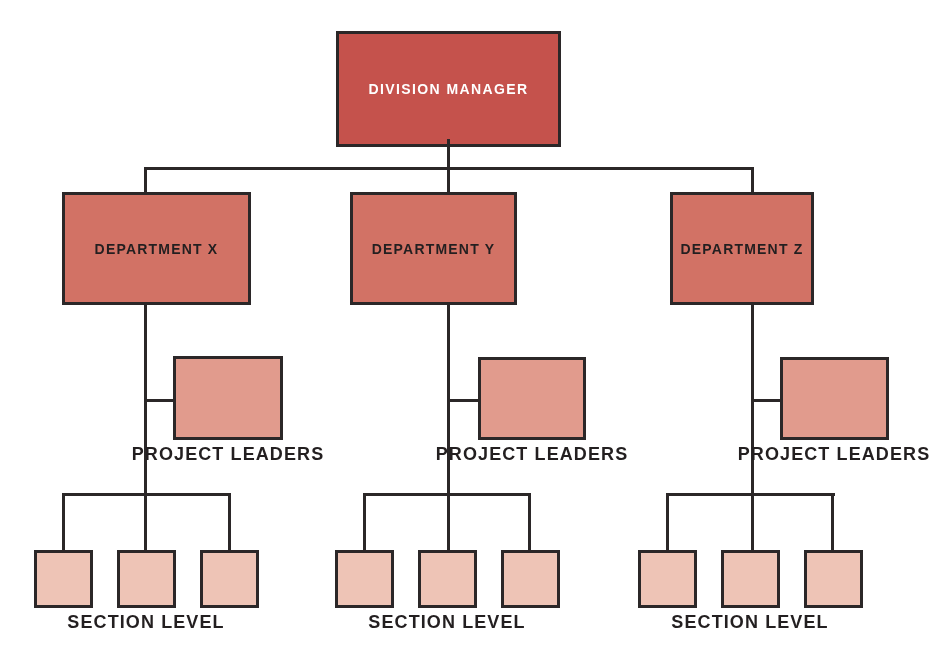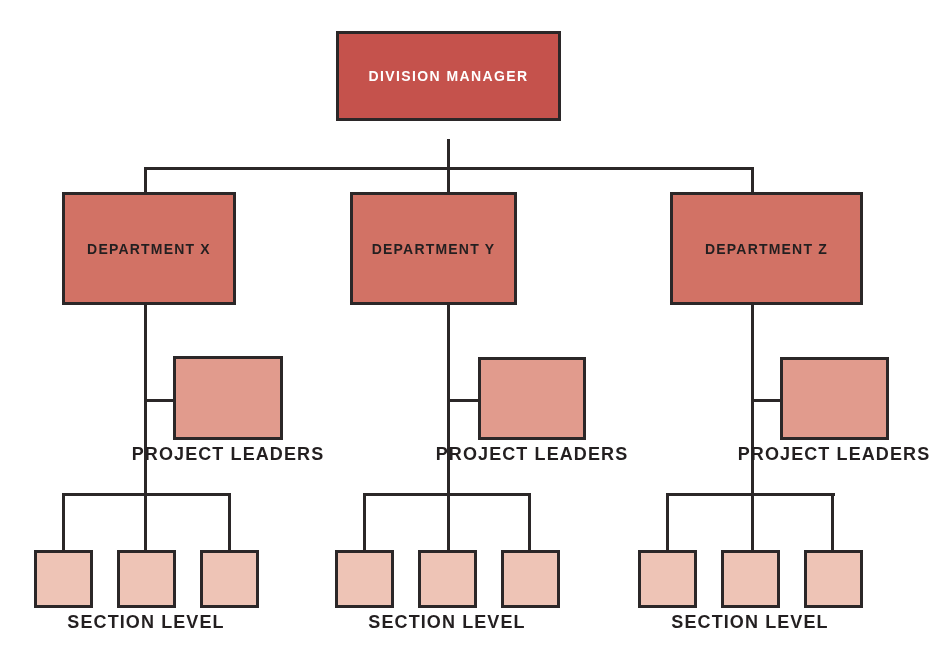--- a/index.html
+++ b/index.html
@@ -30,31 +30,31 @@
   .lbl{
     position:absolute;color:var(--label-text);font-weight:bold;font-size:18px;
     letter-spacing:1.1px;text-align:center;white-space:nowrap;
   }
 </style>
 </head>
 <body>
 
 <div class="stage">
 
-  <div class="box box-division" style="left:336px;top:31px;width:225px;height:90px">
+  <div class="box box-division" style="left:336px;top:31px;width:225px;height:116px">
     <span>DIVISION MANAGER</span>
   </div>
 
   <div class="line" style="left:447px;top:139px;width:3px;height:31px"></div>
   <div class="line" style="left:144px;top:167px;width:610px;height:3px"></div>
   <div class="line" style="left:144px;top:167px;width:3px;height:27px"></div>
   <div class="line" style="left:447px;top:167px;width:3px;height:27px"></div>
   <div class="line" style="left:751px;top:167px;width:3px;height:27px"></div>
 
-  <div class="box box-department" style="left:62px;top:192px;width:174px;height:113px">
+  <div class="box box-department" style="left:62px;top:192px;width:189px;height:113px">
     <span>DEPARTMENT X</span>
   </div>
   <div class="line" style="left:144px;top:305px;width:3px;height:245px"></div>
   <div class="line" style="left:144px;top:399px;width:32px;height:3px"></div>
   <div class="box box-project" style="left:173px;top:356px;width:110px;height:84px"></div>
   <div class="lbl" style="left:118px;top:444px;width:220px">PROJECT LEADERS</div>
   <div class="line" style="left:62px;top:493px;width:169px;height:3px"></div>
   <div class="line" style="left:62px;top:493px;width:3px;height:57px"></div>
   <div class="line" style="left:228px;top:493px;width:3px;height:57px"></div>
   <div class="box box-section" style="left:34px;top:550px;width:59px;height:58px"></div>
@@ -70,21 +70,21 @@
   <div class="box box-project" style="left:478px;top:357px;width:108px;height:83px"></div>
   <div class="lbl" style="left:422px;top:444px;width:220px">PROJECT LEADERS</div>
   <div class="line" style="left:363px;top:493px;width:168px;height:3px"></div>
   <div class="line" style="left:363px;top:493px;width:3px;height:57px"></div>
   <div class="line" style="left:528px;top:493px;width:3px;height:57px"></div>
   <div class="box box-section" style="left:335px;top:550px;width:59px;height:58px"></div>
   <div class="box box-section" style="left:418px;top:550px;width:59px;height:58px"></div>
   <div class="box box-section" style="left:501px;top:550px;width:59px;height:58px"></div>
   <div class="lbl" style="left:347px;top:612px;width:200px">SECTION LEVEL</div>
 
-  <div class="box box-department" style="left:670px;top:192px;width:193px;height:113px">
+  <div class="box box-department" style="left:670px;top:192px;width:144px;height:113px">
     <span>DEPARTMENT Z</span>
   </div>
   <div class="line" style="left:751px;top:305px;width:3px;height:245px"></div>
   <div class="line" style="left:751px;top:399px;width:32px;height:3px"></div>
   <div class="box box-project" style="left:780px;top:357px;width:109px;height:83px"></div>
   <div class="lbl" style="left:724px;top:444px;width:220px">PROJECT LEADERS</div>
   <div class="line" style="left:666px;top:493px;width:169px;height:3px"></div>
   <div class="line" style="left:666px;top:493px;width:3px;height:57px"></div>
   <div class="line" style="left:831px;top:493px;width:3px;height:57px"></div>
   <div class="box box-section" style="left:638px;top:550px;width:59px;height:58px"></div>

